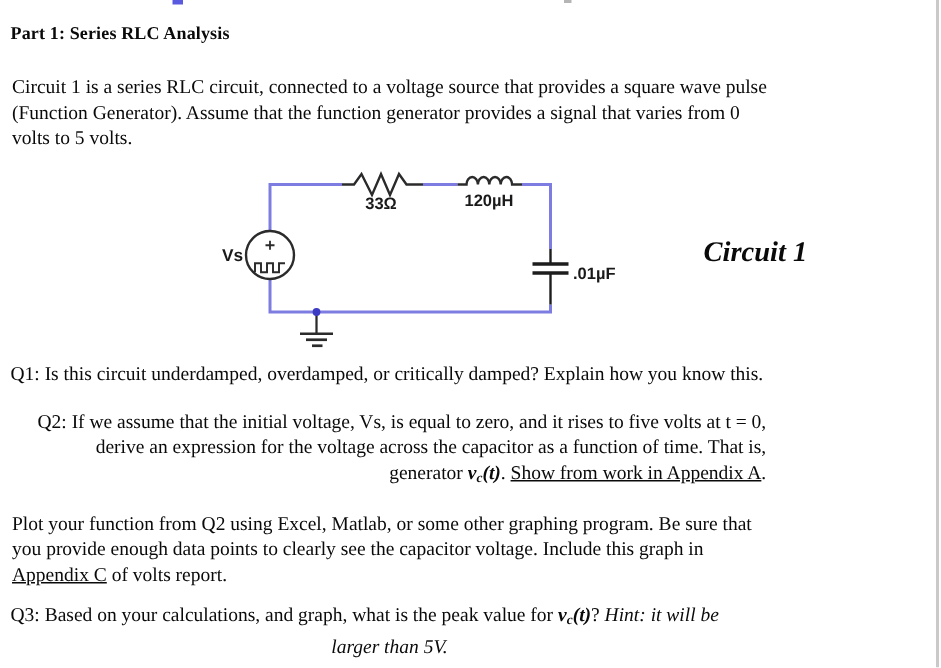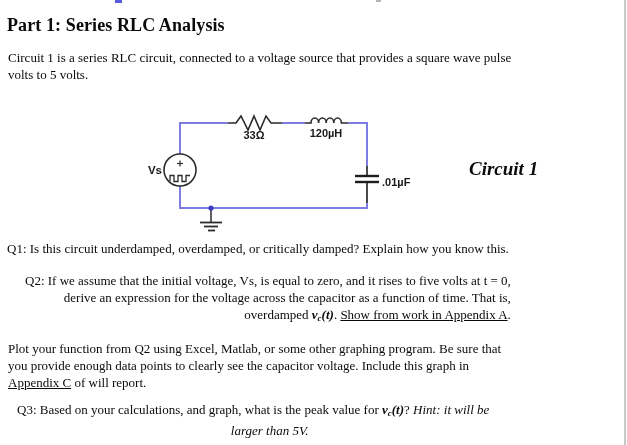--- a/index.html
+++ b/index.html
@@ -7,29 +7,29 @@
   body {
     width: 627px; height: 445px;
     position: relative; overflow: hidden;
     font-family: "Liberation Serif", serif;
     color: #0a0a0a;
     font-size: 13px;
   }
   .abs { position: absolute; }
   .doc-title {
     left: 7px; top: 15px;
-    font-weight: bold; font-size: 18px;
+    font-weight: bold; font-size: 12px;
     letter-spacing: 0.1px;
   }
   .para { line-height: 17px; white-space: nowrap; }
   .intro  { left: 8px; top: 49px; }
   .q1     { left: 7px; top: 240px; }
   .q2     { left: 25px; top: 272px; text-align: right; }
   .plotp  { left: 8px; top: 340px; }
-  .q3     { left: 17px; top: 401px; }
+  .q3     { left: 7px; top: 401px; }
   .indent29 { padding-left: 29px; }
   .indent33 { padding-left: 33px; text-align: center; }
   .u { text-decoration: underline; }
   .bi { font-weight: bold; font-style: italic; }
   .it { font-style: italic; }
   sub.c { font-size: 9px; vertical-align: -2px; font-weight: bold; font-style: italic; }
   .circuit-caption {
     left: 469px; top: 158px;
     font-weight: bold; font-style: italic; font-size: 19px;
   }
@@ -51,20 +51,21 @@
 
 <div class="abs artifact-blue"></div>
 <div class="abs artifact-gray"></div>
 
 <div class="abs edge-line"></div>
 
 <div class="abs doc-title">Part 1: Series RLC Analysis</div>
 
 <div class="abs para intro">
   <div>Circuit 1 is a series RLC circuit, connected to a voltage source that provides a square wave pulse</div>
+  <div>(Function Generator). Assume that the function generator provides a signal that varies from 0</div>
   <div>volts to 5 volts.</div>
 </div>
 
 <svg class="abs circuit-svg" viewBox="0 0 330 135" xmlns="http://www.w3.org/2000/svg">
 
   <g stroke="#7d7de1" stroke-width="2" fill="none">
     <path d="M 88 18 L 40 18 L 40 49"></path>
     <path d="M 142 18 L 165 18"></path>
     <path d="M 208 18 L 227 18 L 227 61"></path>
     <path d="M 227 98 L 227 103 L 40 103 L 40 81"></path>
@@ -106,25 +107,25 @@
 
 <div class="abs circuit-caption">Circuit 1</div>
 
 <div class="abs para q1">
   <div>Q1: Is this circuit underdamped, overdamped, or critically damped? Explain how you know this.</div>
 </div>
 
 <div class="abs para q2">
   <div>Q2: If we assume that the initial voltage, Vs, is equal to zero, and it rises to five volts at t = 0,</div>
   <div class="indent29">derive an expression for the voltage across the capacitor as a function of time.  That is,</div>
-  <div class="indent29"><span>overdamped </span><span class="bi"><span>v</span><sub class="c">c</sub><span>(t)</span></span><span>. </span><span class="u">Show from work in Appendix A</span><span>.</span></div>
+  <div class="indent29"><span>generator </span><span class="bi"><span>v</span><sub class="c">c</sub><span>(t)</span></span><span>. </span><span class="u">Show from work in Appendix A</span><span>.</span></div>
 </div>
 
 <div class="abs para plotp">
   <div>Plot your function from Q2 using Excel, Matlab, or some other graphing program. Be sure that</div>
   <div>you provide enough data points to clearly see the capacitor voltage. Include this graph in</div>
-  <div><span class="u">Appendix C</span><span> of will report.</span></div>
+  <div><span class="u">Appendix C</span><span> of volts report.</span></div>
 </div>
 
 <div class="abs para q3">
   <div><span>Q3: Based on your calculations, and graph, what is the peak value for </span><span class="bi"><span>v</span><sub class="c">c</sub><span>(t)</span></span><span>? </span><span class="it">Hint: it will be</span></div>
   <div class="indent33 it">larger than 5V.</div>
 </div>
 
 </body></html>

